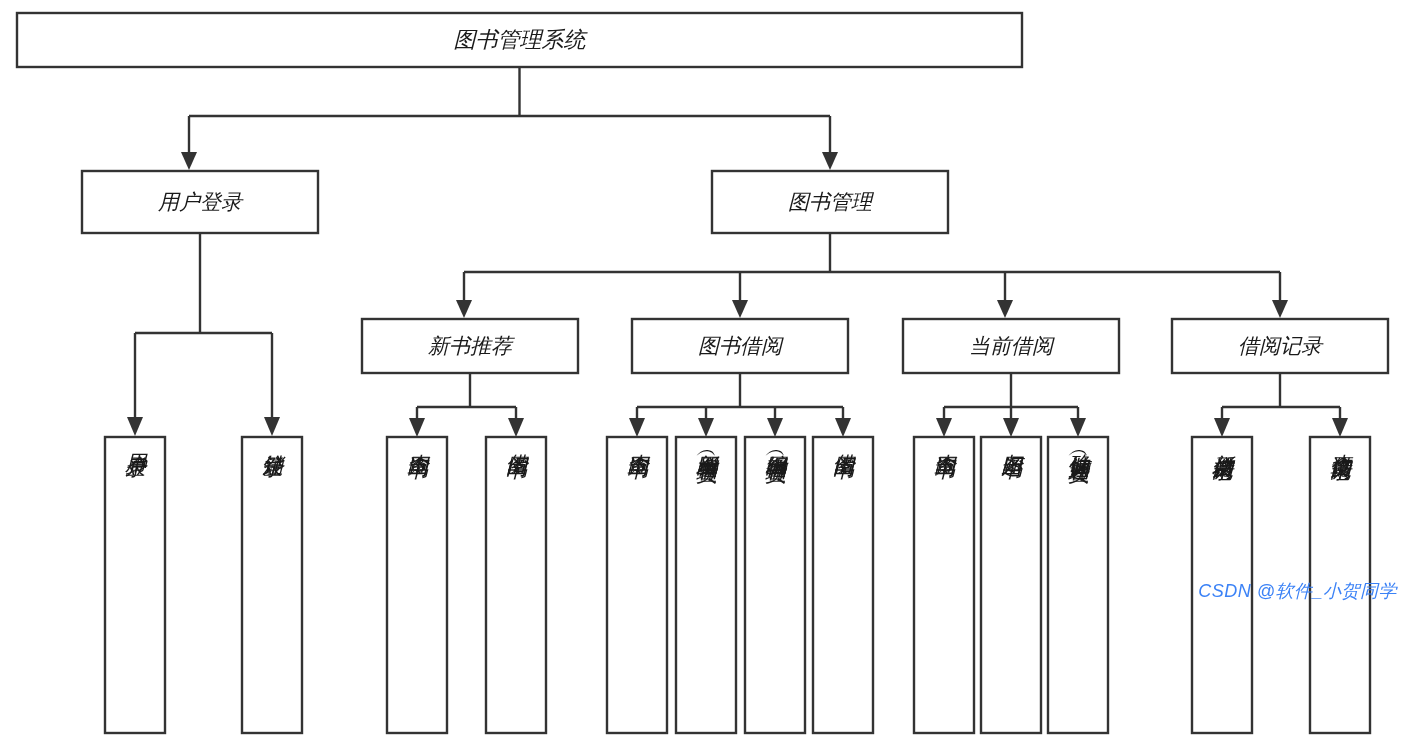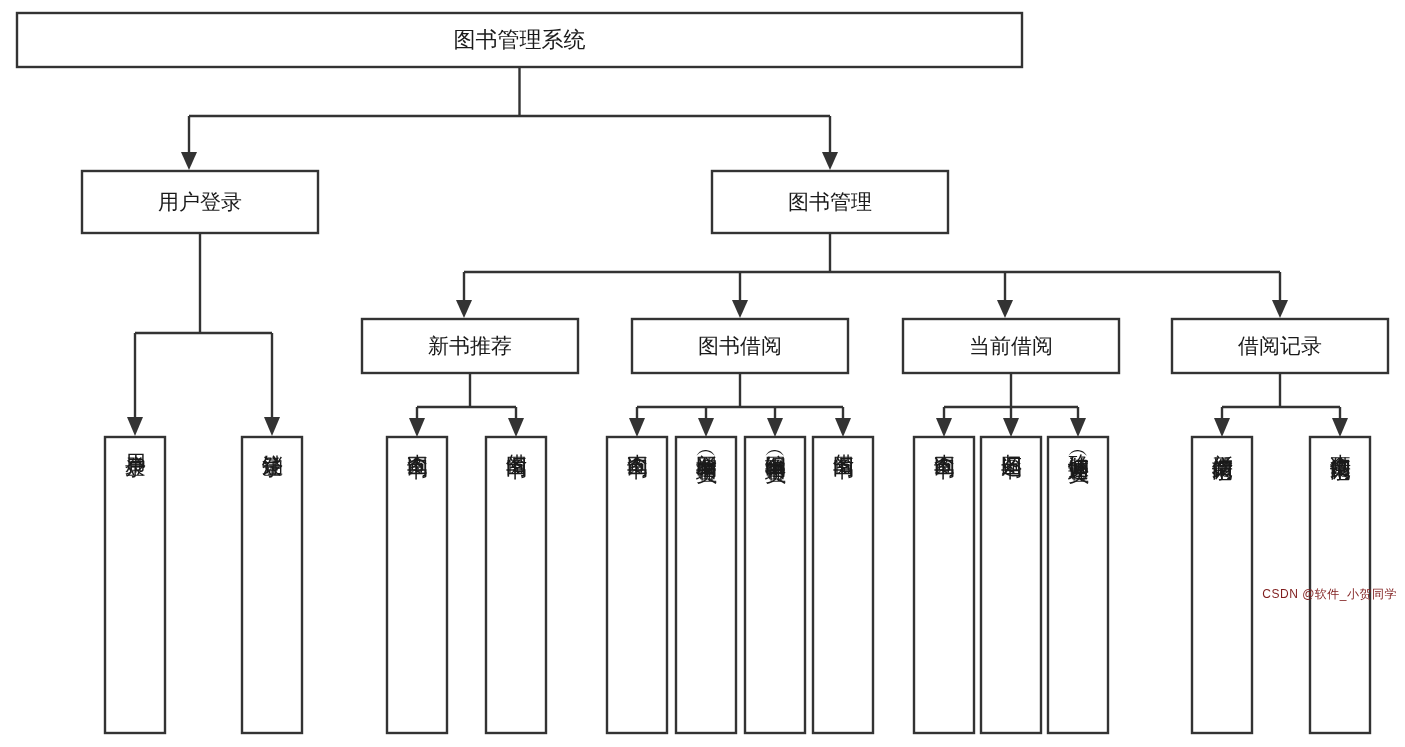--- a/index.html
+++ b/index.html
@@ -11,20 +11,21 @@
     width: 1405px;
     height: 747px;
     font-family: "Liberation Sans", "DejaVu Sans", sans-serif;
     overflow: hidden;
   }
   #diagram-root {
     position: relative;
     width: 1405px;
     height: 609px;
     background: #ffffff;
+    font-style: italic;
   }
   svg#flow {
     position: absolute;
     left: 0;
     top: 0;
     width: 1405px;
     height: 747px;
     display: block;
   }
   .node-rect {
@@ -71,22 +72,22 @@
     line-height: 1.18;
     color: #1a1a1a;
     letter-spacing: 1.5px;
     white-space: nowrap;
   }
   .watermark {
     position: absolute;
     right: 8px;
     bottom: 6px;
     font-family: "Liberation Sans", "DejaVu Sans", sans-serif;
-    font-size: 12px;
-    color: #7f1d1d;
+    font-size: 18px;
+    color: #3b82f6;
     letter-spacing: 0.5px;
     white-space: nowrap;
   }
 </style>
 </head>
 <body>
 
 <div id="diagram-root">
 
   <svg id="flow" viewBox="0 0 1405 747">

